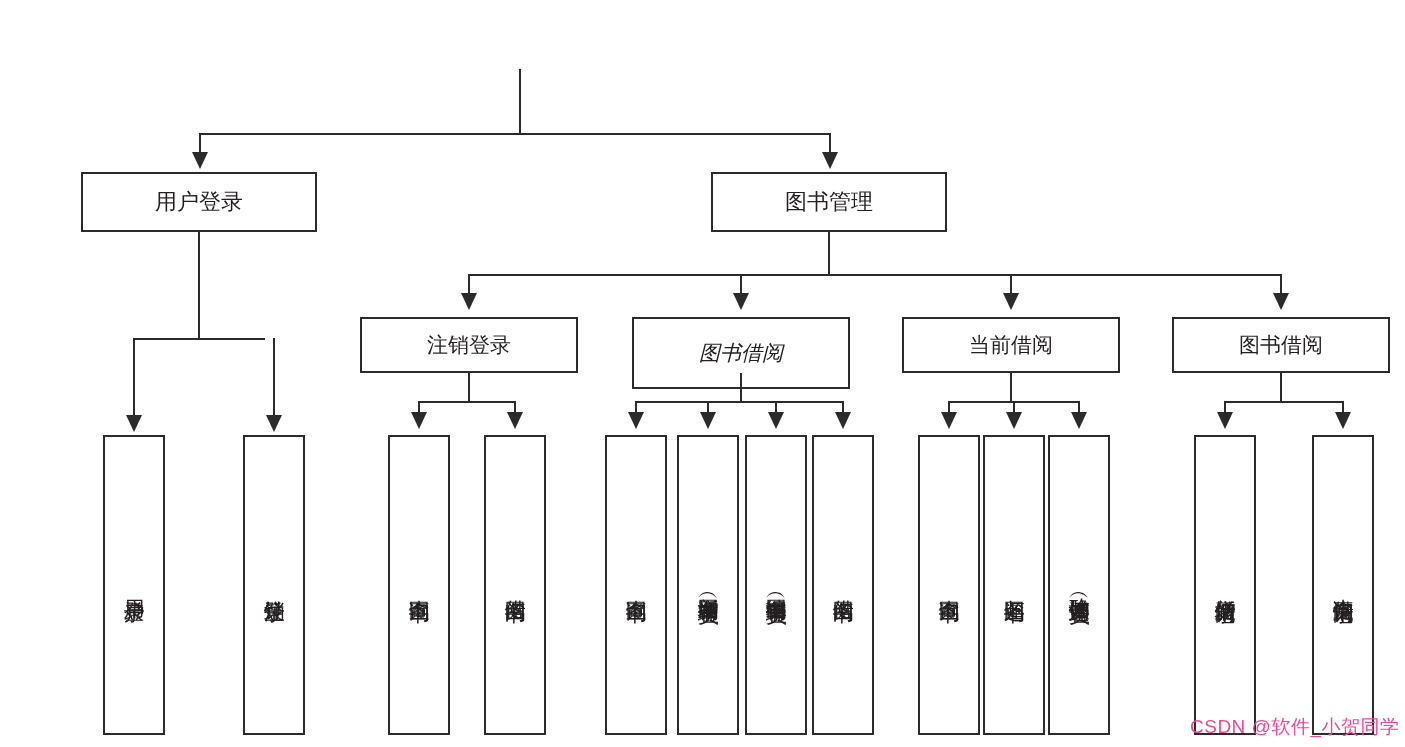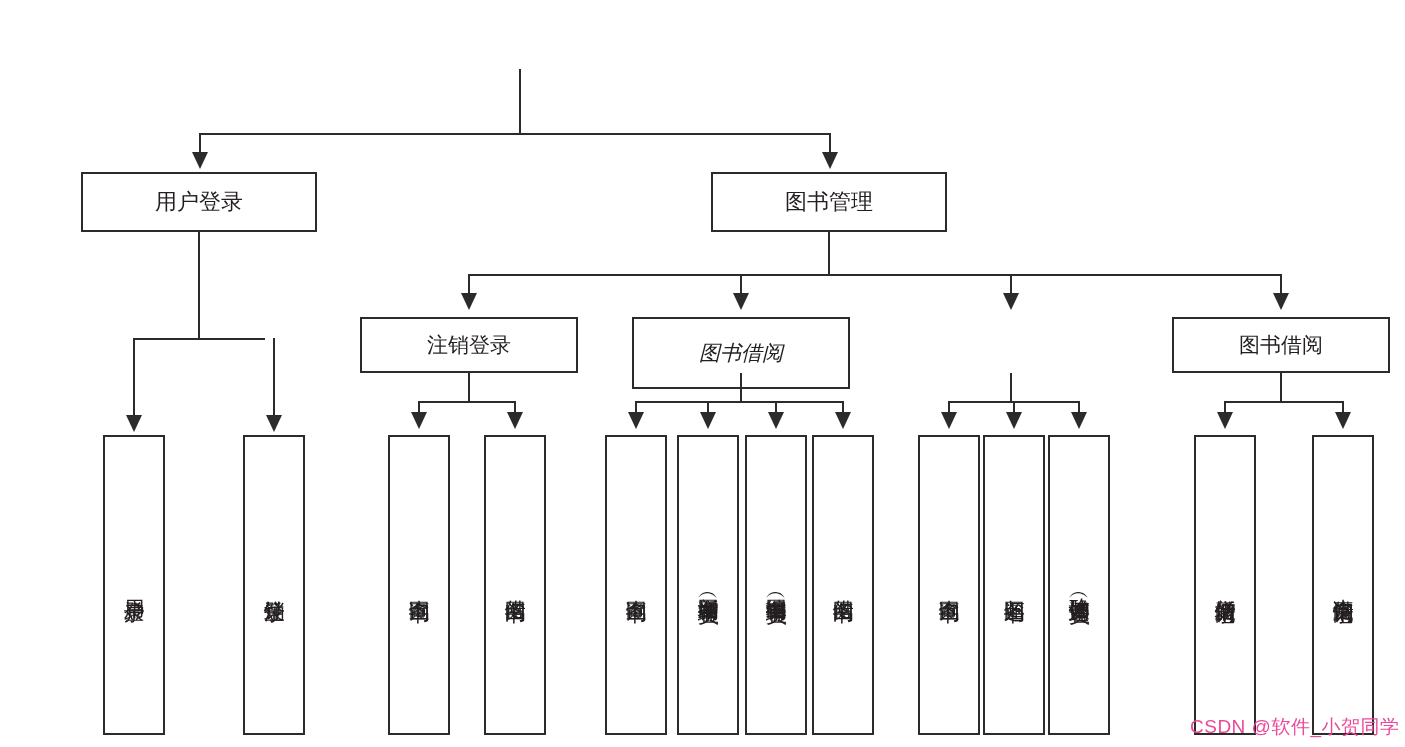--- a/index.html
+++ b/index.html
@@ -125,20 +125,23 @@
   <div class="arrow" style="left:1003px; top:293px;"></div>
   <div class="vline" style="left:1280px; top:274px; height:20px;"></div>
   <div class="arrow" style="left:1273px; top:293px;"></div>
 
   <div class="node level3" style="left:360px; top:317px; width:218px; height:56px;">
     <span>注销登录</span>
   </div>
   <div class="node level3" style="left:632px; top:317px; width:218px; height:72px;font-style:italic;">
     <span>图书借阅</span>
   </div>
+  <div class="node level3" style="left:902px; top:317px; width:218px; height:56px;">
+    <span>当前借阅</span>
+  </div>
   <div class="node level3" style="left:1172px; top:317px; width:218px; height:56px;">
     <span>图书借阅</span>
   </div>
 
   <div class="vline" style="left:468px; top:373px; height:30px;"></div>
   <div class="hline" style="left:418px; top:401px; width:98px;"></div>
   <div class="vline" style="left:418px; top:401px; height:14px;"></div>
   <div class="arrow" style="left:411px; top:412px;"></div>
   <div class="vline" style="left:514px; top:401px; height:14px;"></div>
   <div class="arrow" style="left:507px; top:412px;"></div>

